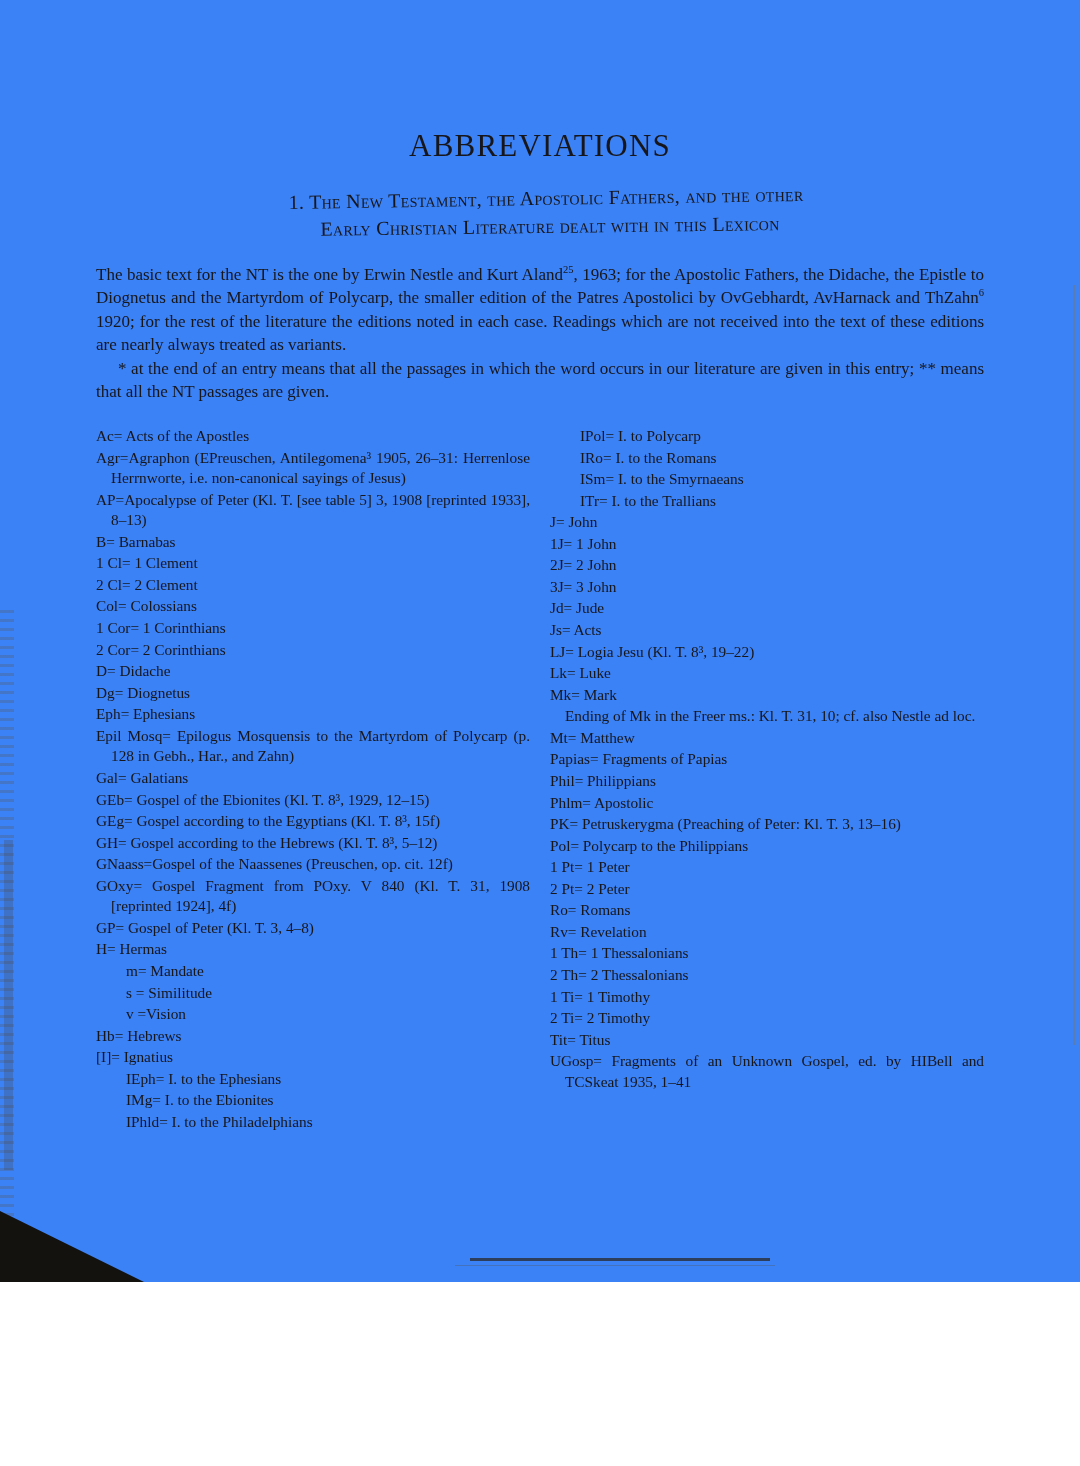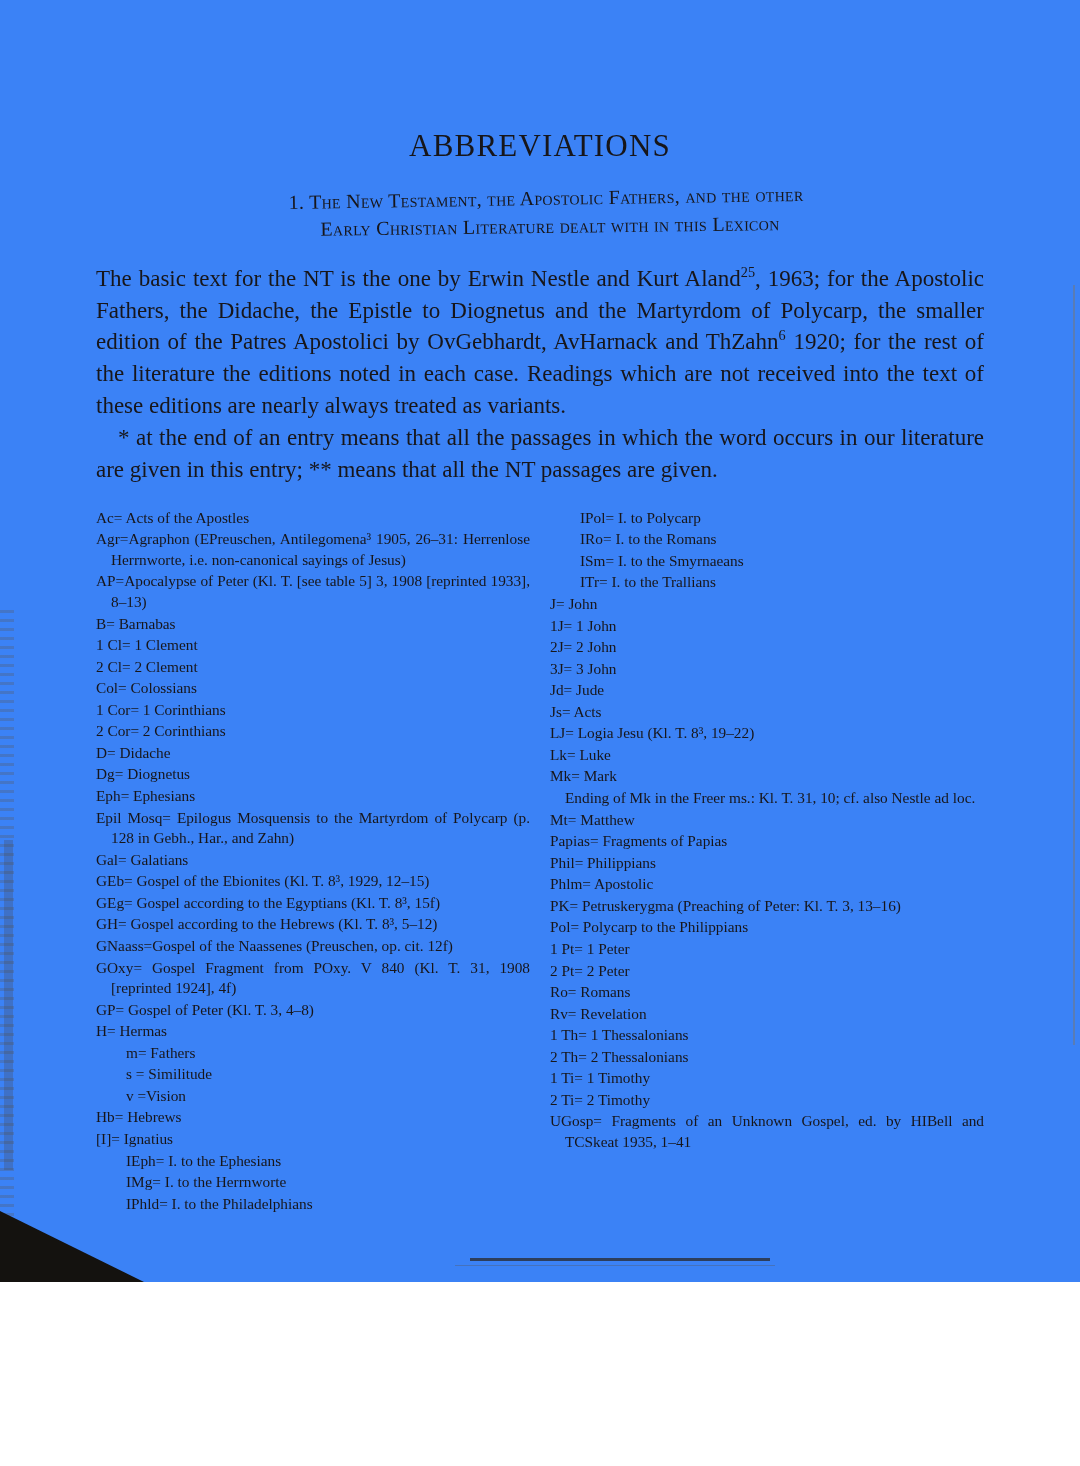--- a/index.html
+++ b/index.html
@@ -113,21 +113,21 @@
   }
   .subtitle .ln {
     display: block;
     white-space: nowrap;
   }
   .subtitle-l1 { transform: rotate(-0.9deg) translateX(6px); }
   .subtitle-l2 { transform: rotate(-0.7deg) translateX(10px); }
 
   
   .intro {
-    font-size: 23px;
+    font-size: 17px;
     line-height: 1.385;
     text-align: justify;
     margin: 0 0 4px 0;
     hyphens: none;
   }
   .intro p { margin: 0; }
   .intro .p2 { text-indent: 22px; }
   sup.ed { font-size: 0.62em; vertical-align: super; }
 
   
@@ -215,27 +215,27 @@
           <p class="entry nojust">Eph= Ephesians</p>
           <p class="entry">Epil Mosq= Epilogus Mosquensis to the Martyrdom of Polycarp (p. 128 in Gebh., Har., and Zahn)</p>
           <p class="entry nojust">Gal= Galatians</p>
           <p class="entry nojust">GEb= Gospel of the Ebionites (Kl. T. 8³, 1929, 12–15)</p>
           <p class="entry nojust">GEg= Gospel according to the Egyptians (Kl. T. 8³, 15f)</p>
           <p class="entry nojust">GH= Gospel according to the Hebrews (Kl. T. 8³, 5–12)</p>
           <p class="entry nojust">GNaass=Gospel of the Naassenes (Preuschen, op. cit. 12f)</p>
           <p class="entry">GOxy= Gospel Fragment from POxy. V 840 (Kl. T. 31, 1908 [reprinted 1924], 4f)</p>
           <p class="entry nojust">GP= Gospel of Peter (Kl. T. 3, 4–8)</p>
           <p class="entry nojust">H= Hermas</p>
-          <p class="entry sub">m= Fathers</p>
+          <p class="entry sub">m= Mandate</p>
           <p class="entry sub">s  = Similitude</p>
           <p class="entry sub">v  =Vision</p>
           <p class="entry nojust">Hb= Hebrews</p>
           <p class="entry nojust">[I]= Ignatius</p>
           <p class="entry sub">IEph= I. to the Ephesians</p>
-          <p class="entry sub">IMg= I. to the Herrnworte</p>
+          <p class="entry sub">IMg= I. to the Ebionites</p>
           <p class="entry sub">IPhld= I. to the Philadelphians</p>
         </div>
       <div class="col col-right">
           <p class="entry sub">IPol= I. to Polycarp</p>
           <p class="entry sub">IRo= I. to the Romans</p>
           <p class="entry sub">ISm= I. to the Smyrnaeans</p>
           <p class="entry sub">ITr= I. to the Trallians</p>
           <p class="entry nojust">J= John</p>
           <p class="entry nojust">1J= 1 John</p>
           <p class="entry nojust">2J= 2 John</p>
@@ -253,20 +253,21 @@
           <p class="entry nojust">PK= Petruskerygma (Preaching of Peter: Kl. T. 3, 13–16)</p>
           <p class="entry nojust">Pol= Polycarp to the Philippians</p>
           <p class="entry nojust">1 Pt= 1 Peter</p>
           <p class="entry nojust">2 Pt= 2 Peter</p>
           <p class="entry nojust">Ro= Romans</p>
           <p class="entry nojust">Rv= Revelation</p>
           <p class="entry nojust">1 Th= 1 Thessalonians</p>
           <p class="entry nojust">2 Th= 2 Thessalonians</p>
           <p class="entry nojust">1 Ti= 1 Timothy</p>
           <p class="entry nojust">2 Ti= 2 Timothy</p>
+          <p class="entry nojust">Tit= Titus</p>
           <p class="entry">UGosp= Fragments of an Unknown Gospel, ed. by HIBell and TCSkeat 1935, 1–41</p>
         </div>
     </div>
 
   </div>
 
   <div class="folio">xxix</div>
 
 </div>
 

